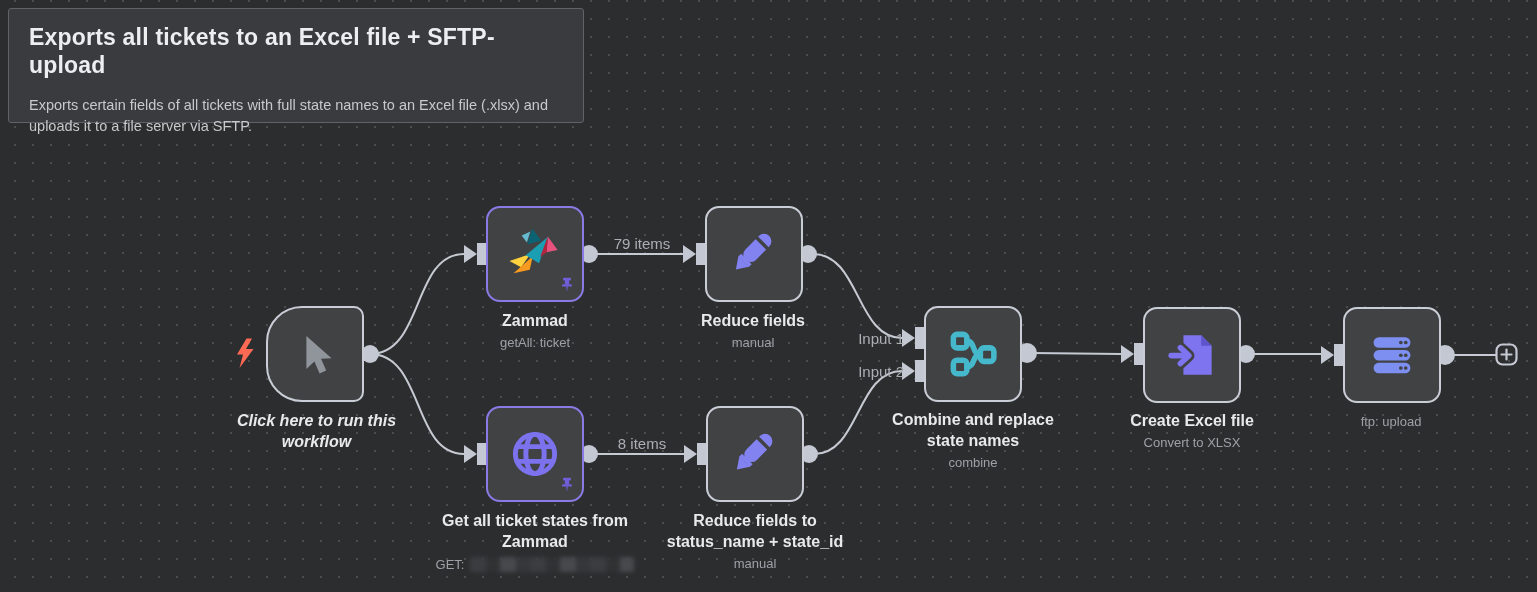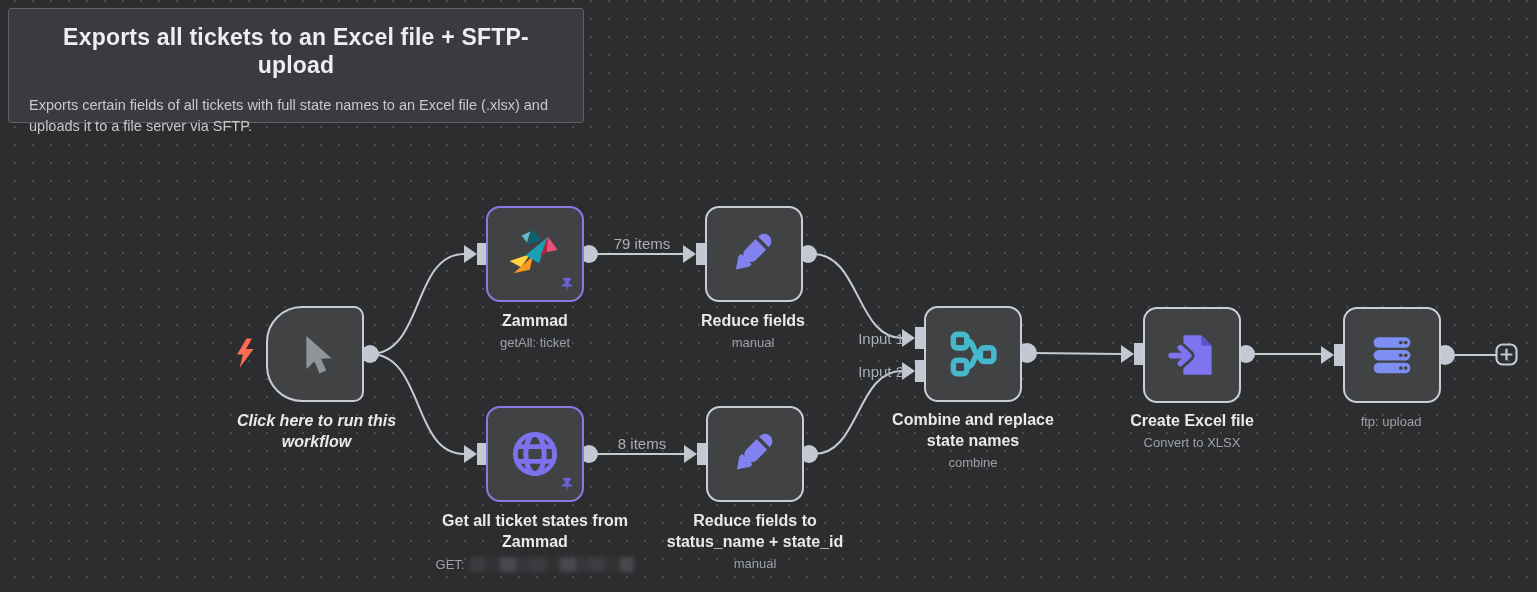--- a/index.html
+++ b/index.html
@@ -9,21 +9,21 @@
     background-image:radial-gradient(#4a4c4d 1.1px, transparent 1.4px);
     background-size:18px 18px;background-position:6px 10px;
     font-family:"Liberation Sans","DejaVu Sans",sans-serif;
   }
   
   .sticky{
     position:absolute;left:8px;top:8px;width:576px;height:115px;
     background:#393b3e;border:1px solid #606266;border-radius:3px;
     box-sizing:border-box;padding:14px 20px;z-index:3;
   }
-  .sticky h1{margin:0;font-size:23px;line-height:28px;font-weight:bold;color:#eceef0;letter-spacing:.2px;text-align:center;}
+  .sticky h1{margin:0;font-size:23px;line-height:28px;font-weight:bold;color:#eceef0;letter-spacing:.2px;}
   .sticky p{margin:16px 0 0 0;font-size:14.5px;line-height:21px;color:#c7c9cb;max-width:545px;}
   
   svg.wires{position:absolute;left:0;top:0;z-index:1;}
   .wire{stroke:#c6cbd3;stroke-width:2;fill:none;}
   .ep-out{fill:#c3c8d2;}
   .ep-in{fill:#c3c8d2;}
   
   .node{
     position:absolute;width:98px;height:96px;background:#414244;
     border:2px solid #c9ced6;border-radius:14px;box-sizing:border-box;

